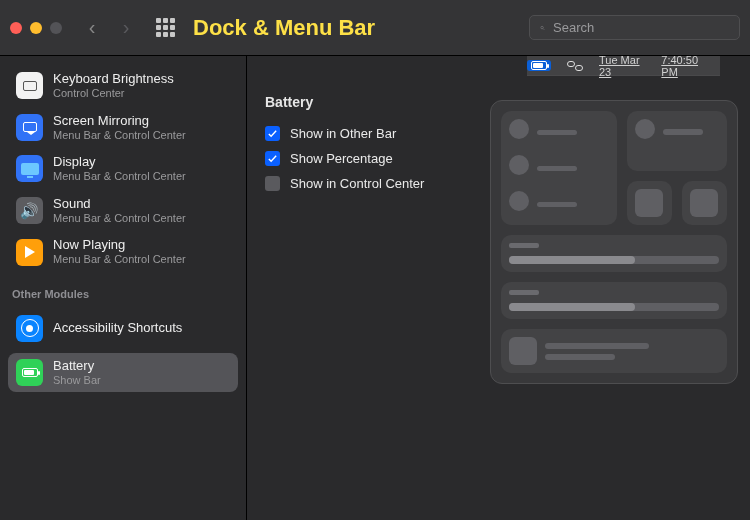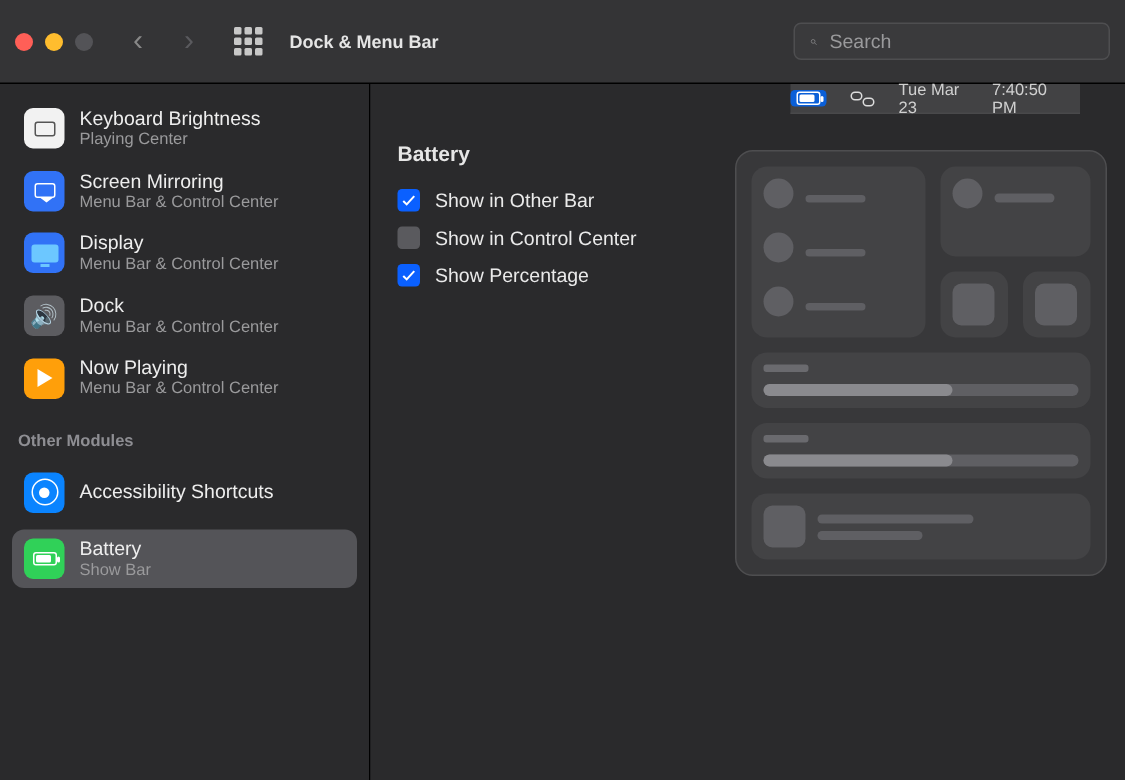--- a/index.html
+++ b/index.html
@@ -33,21 +33,21 @@
     color:#888; width:20px; display:flex; justify-content:center;
     font-size:20px; user-select:none;
   }
   .grid-icon {
     display:grid; grid-template-columns:repeat(3,5px); grid-template-rows:repeat(3,5px);
     gap:2px; margin:0 4px 0 6px;
   }
   .grid-icon span { background:#c8c8c8; border-radius:1px; }
 
   .title {
-    font-weight:600; font-size:12px; color:#e5e5e5;
+    font-weight:600; font-size:22px; color:#fde047;
   }
 
   .search {
     margin-left:auto;
     display:flex; align-items:center;
     background:#3a3a3c;
     border:1px solid #4e4e50;
     border-radius:5px;
     padding:4px 10px;
     width:211px;
@@ -140,20 +140,21 @@
     align-items:center;
     gap:12px;
     padding:4px 8px 4px 0;
     font-size:11px;
     color:#d0d0d0;
     border-bottom:1px solid #49494b;
     background:#424244;
     margin:0 30px 0 0;
     border-radius:0;
     height:20px;
+    text-decoration:underline;
   }
   .menubar-strip .pill {
     display:flex; align-items:center;
     padding:1px 4px; border-radius:3px;
   }
   .pill.sel { background:#0a5fd8; }
   .pill .bat-glyph { border-color:#fff; }
   .menubar-strip .cc-icon {
     width:16px; height:10px; position:relative;
   }
@@ -257,21 +258,21 @@
 <div class="body">
 
   <div class="sidebar">
 
     <div class="sidebar-item">
       <div class="sidebar-icon ic-white">
           <div class="bright-glyph"></div>
         </div>
       <div class="sidebar-text">
         <div class="sidebar-label">Keyboard Brightness</div>
-        <div class="sidebar-sub">Playing Center</div>
+        <div class="sidebar-sub">Control Center</div>
       </div>
     </div>
 
     <div class="sidebar-item">
       <div class="sidebar-icon ic-blue2">
           <div class="mirror-glyph"></div>
         </div>
       <div class="sidebar-text">
         <div class="sidebar-label">Screen Mirroring</div>
         <div class="sidebar-sub">Menu Bar &amp; Control Center</div>
@@ -284,21 +285,21 @@
         </div>
       <div class="sidebar-text">
         <div class="sidebar-label">Display</div>
         <div class="sidebar-sub">Menu Bar &amp; Control Center</div>
       </div>
     </div>
 
     <div class="sidebar-item">
       <div class="sidebar-icon ic-gray snd-glyph">🔊</div>
       <div class="sidebar-text">
-        <div class="sidebar-label">Dock</div>
+        <div class="sidebar-label">Sound</div>
         <div class="sidebar-sub">Menu Bar &amp; Control Center</div>
       </div>
     </div>
 
     <div class="sidebar-item">
       <div class="sidebar-icon ic-orange">
           <div class="play-glyph"></div>
         </div>
       <div class="sidebar-text">
         <div class="sidebar-label">Now Playing</div>
@@ -355,31 +356,31 @@
         <div class="checkbox-row">
           <div class="cb checked">
             <svg viewBox="0 0 24 24">
                 <polyline points="4 13 9 18 20 6"></polyline>
               </svg>
           </div>
           <span>Show in Other Bar</span>
         </div>
 
         <div class="checkbox-row">
-          <div class="cb unchecked"></div>
-          <span>Show in Control Center</span>
-        </div>
-
-        <div class="checkbox-row">
           <div class="cb checked">
             <svg viewBox="0 0 24 24">
                 <polyline points="4 13 9 18 20 6"></polyline>
               </svg>
           </div>
           <span>Show Percentage</span>
+        </div>
+
+        <div class="checkbox-row">
+          <div class="cb unchecked"></div>
+          <span>Show in Control Center</span>
         </div>
       </div>
 
       <div class="cc-preview">
         <div class="cc-row">
           <div class="cc-card">
             <div class="cc-left-list">
               <div class="cc-left-item">
                   <div class="cc-circle"></div>
                   <div class="cc-line"></div>

